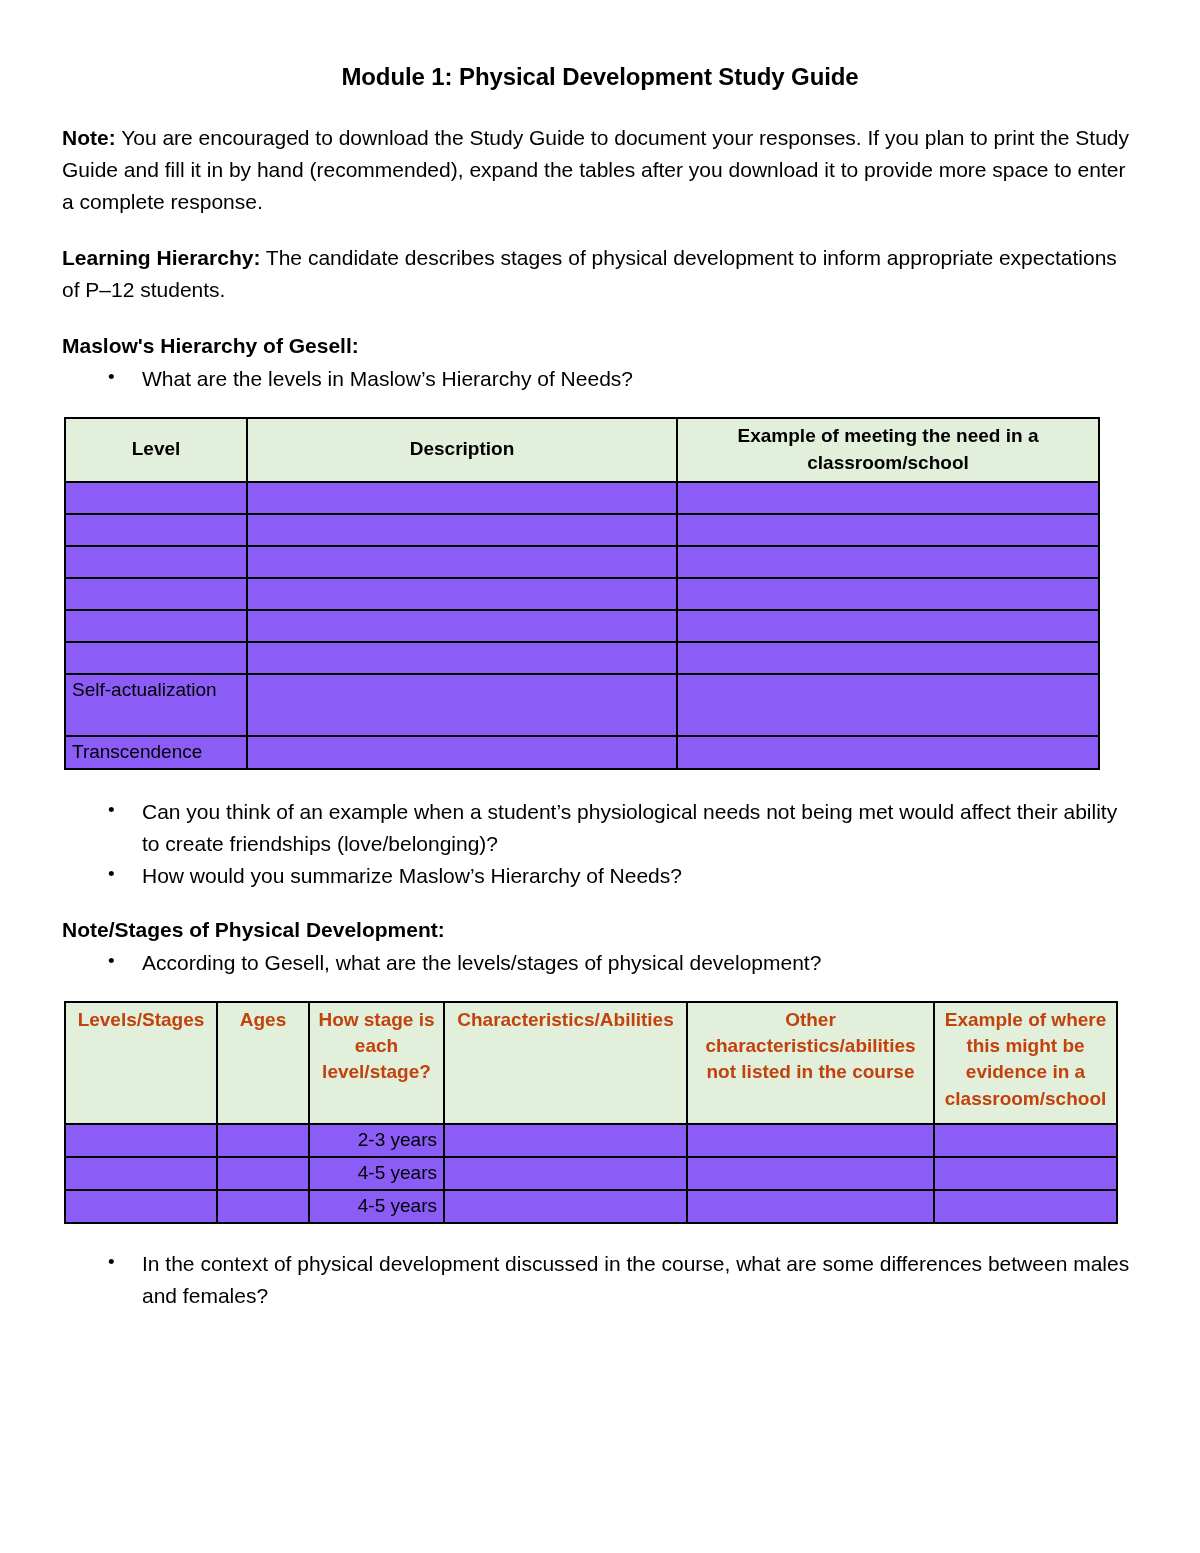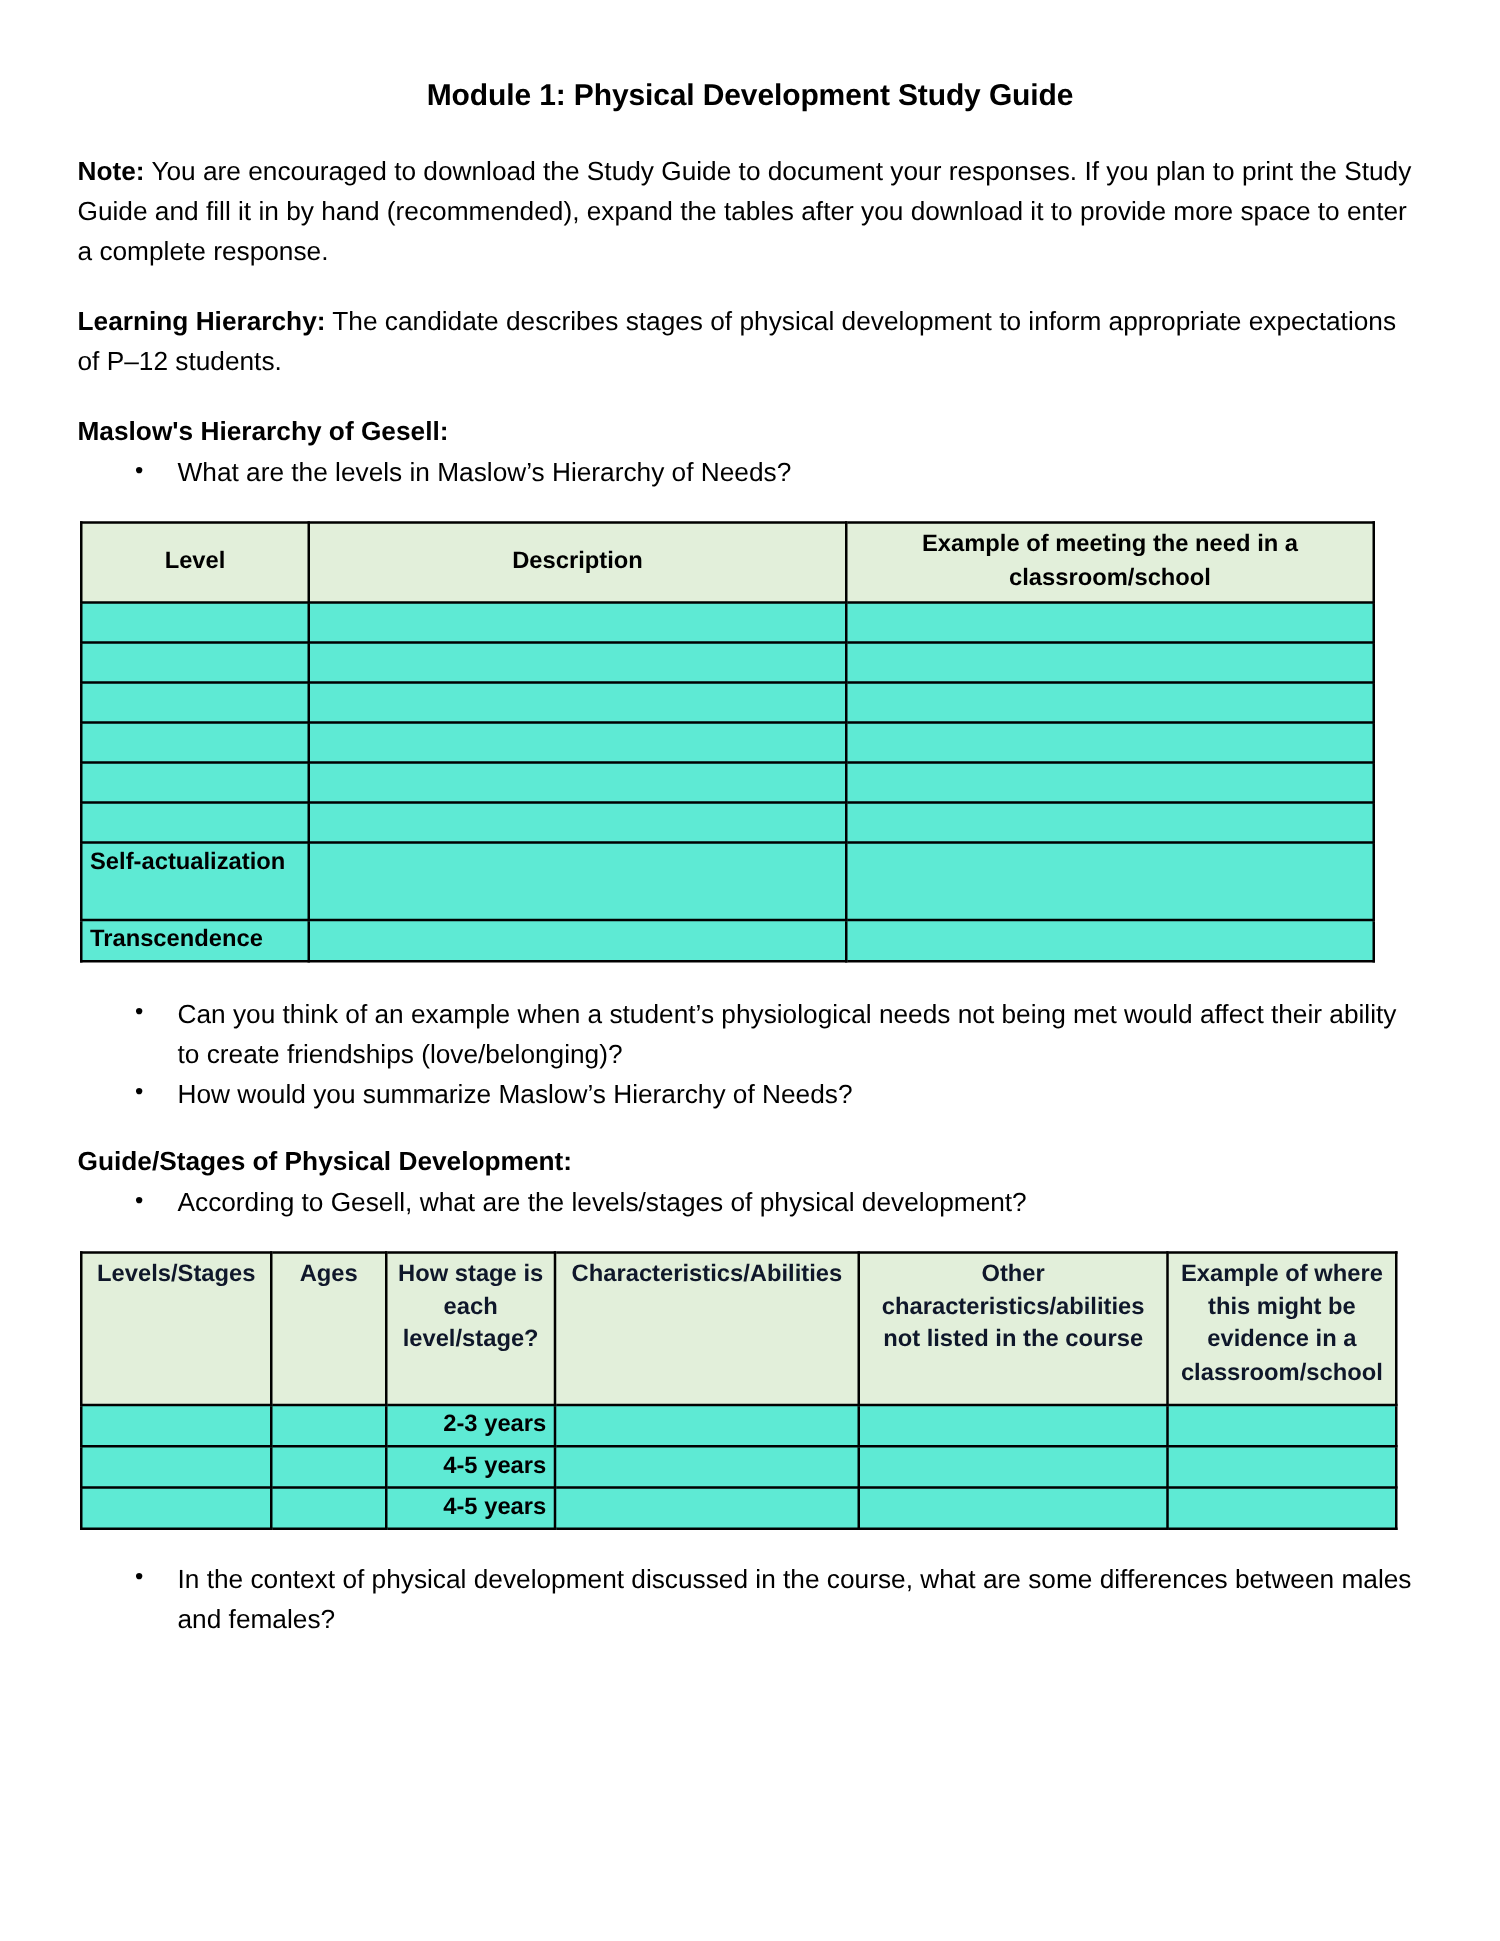--- a/index.html
+++ b/index.html
@@ -73,22 +73,22 @@
     table-layout: fixed;
     margin: 0;
     background: #ffffff;
   }
   table.grid td, table.grid th {
     border: 2px solid #000000;
     padding: 2px 6px;
     font-size: 19px;
     line-height: 1.42;
     vertical-align: top;
-    font-weight: bold;
-    background: #5eead4;
+    font-weight: normal;
+    background: #8b5cf6;
   }
   
   #maslow-table {
     width: 1034px;
     margin: 12px 0 26px 2px;
   }
   #maslow-table th {
     background: #E2EFDA;
     text-align: center;
     font-weight: bold;
@@ -108,21 +108,21 @@
     height: 56px;
   }
 
   
   #gesell-table {
     width: 1052px;
     margin: 12px 0 24px 2px;
   }
   #gesell-table th {
     background: #E2EFDA;
-    color: #0f172a;
+    color: #c2410c;
     text-align: center;
     font-weight: bold;
     font-size: 19px;
     vertical-align: top;
     height: 112px;
     padding: 4px 5px;
     line-height: 1.38;
   }
   #gesell-table td {
     height: 26px;
@@ -205,21 +205,21 @@
         <td class="empty"></td>
       </tr>
     </tbody>
   </table>
 
   <ul class="bullets">
     <li>Can you think of an example when a student’s physiological needs not being met would affect their ability to create friendships (love/belonging)?</li>
     <li>How would you summarize Maslow’s Hierarchy of Needs?</li>
   </ul>
 
-  <div class="section-head">Guide/Stages of Physical Development:</div>
+  <div class="section-head">Note/Stages of Physical Development:</div>
 
   <ul class="bullets">
     <li>According to Gesell, what are the levels/stages of physical development?</li>
   </ul>
 
   <table class="grid" id="gesell-table">
     <colgroup>
       <col style="width:152px">
       <col style="width:92px">
       <col style="width:135px">

